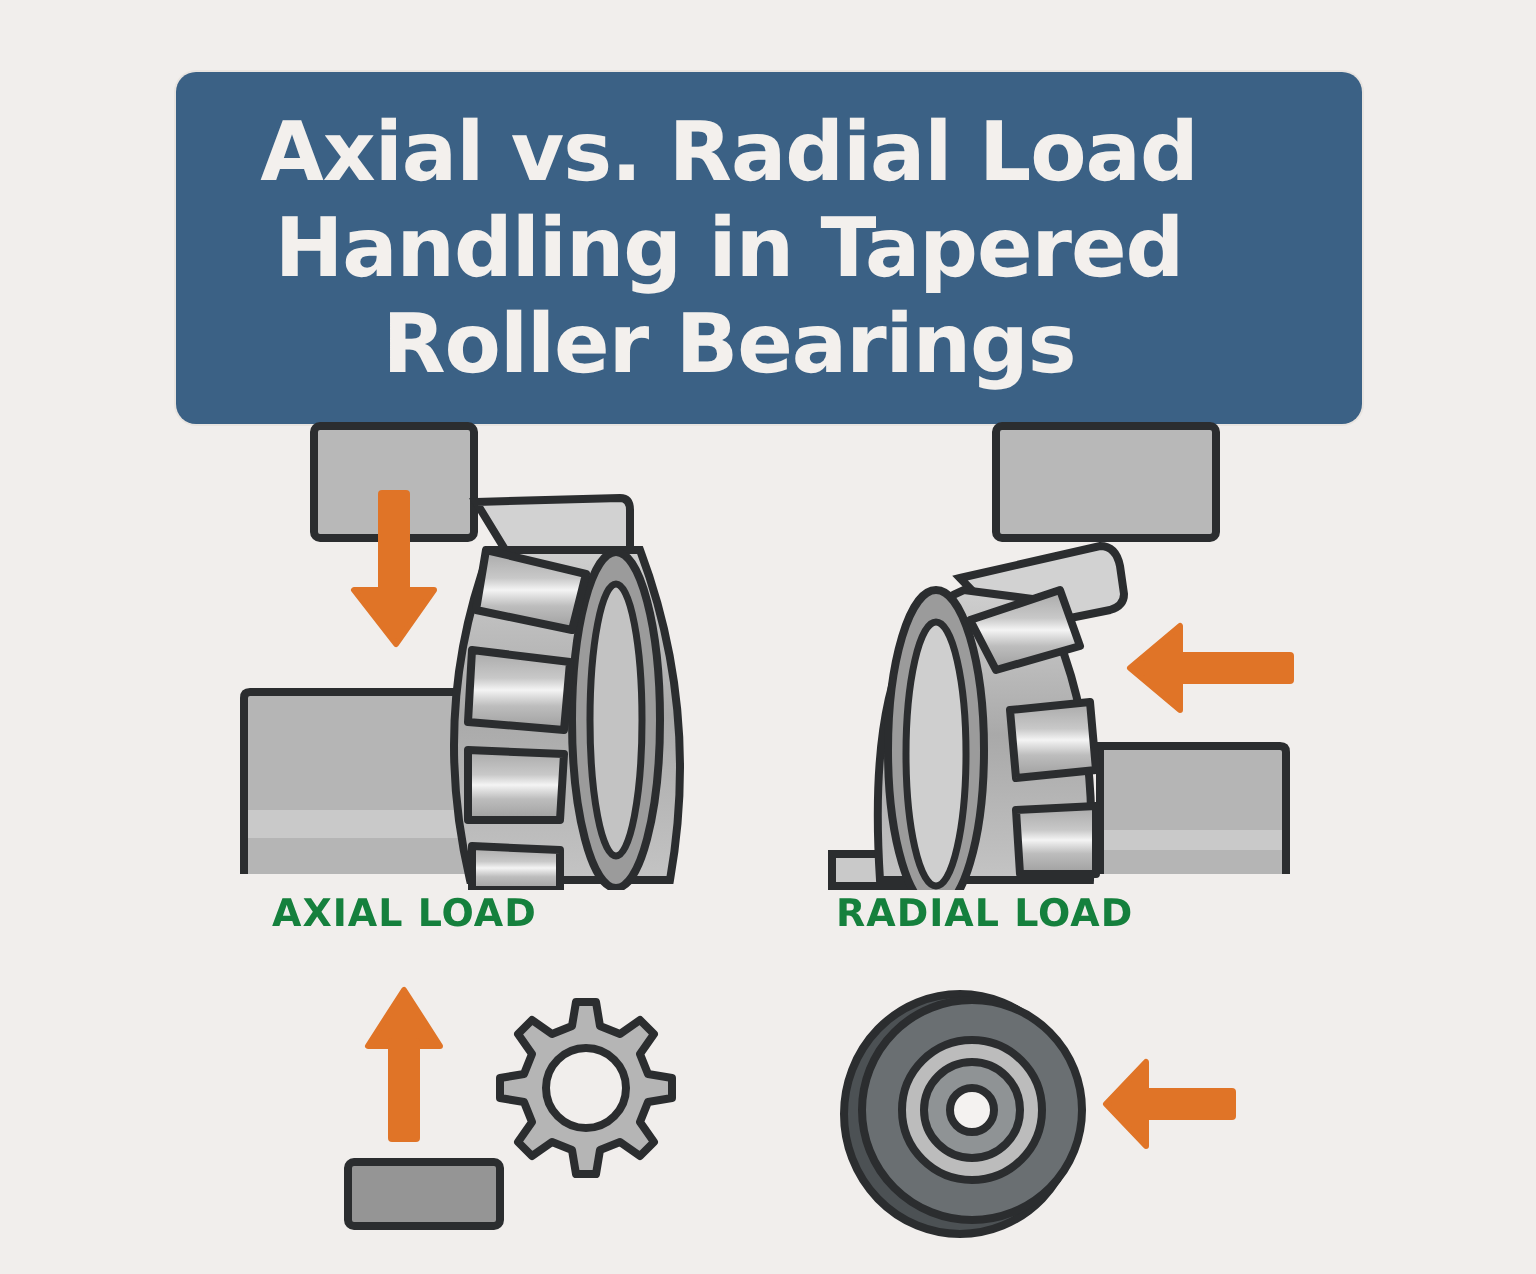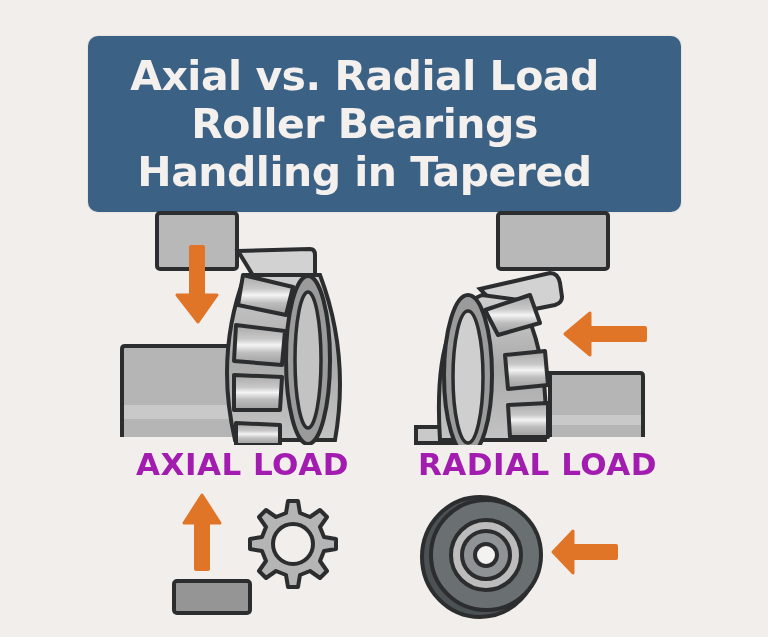--- a/index.html
+++ b/index.html
@@ -29,34 +29,34 @@
       line-height: 48px;
       letter-spacing: -0.5px;
       text-align: center;
       white-space: nowrap;
     }
     .panel { position: absolute; }
     .label {
       position: absolute;
       font-family: "DejaVu Sans", sans-serif;
       font-weight: bold;
-      font-size: 31px;
-      color: #a21caf;
+      font-size: 19px;
+      color: #15803d;
       letter-spacing: 0.5px;
       white-space: nowrap;
     }
     svg { display: block; }
   </style>
 </head>
 <body>
 
 <div class="title-banner">
   <div class="title-line">Axial vs. Radial Load</div>
+  <div class="title-line">Handling in Tapered</div>
   <div class="title-line">Roller Bearings</div>
-  <div class="title-line">Handling in Tapered</div>
 </div>
 
 <div class="panel" style="left:110px; top:205px; width:250px; height:240px;">
   <svg width="250" height="240" viewBox="0 0 250 240">
     <defs>
       <linearGradient id="steelA" x1="0" y1="0" x2="0" y2="1">
         <stop offset="0" stop-color="#cfcfcf"></stop>
         <stop offset="0.5" stop-color="#a9a9a9"></stop>
         <stop offset="1" stop-color="#c4c4c4"></stop>
       </linearGradient>

